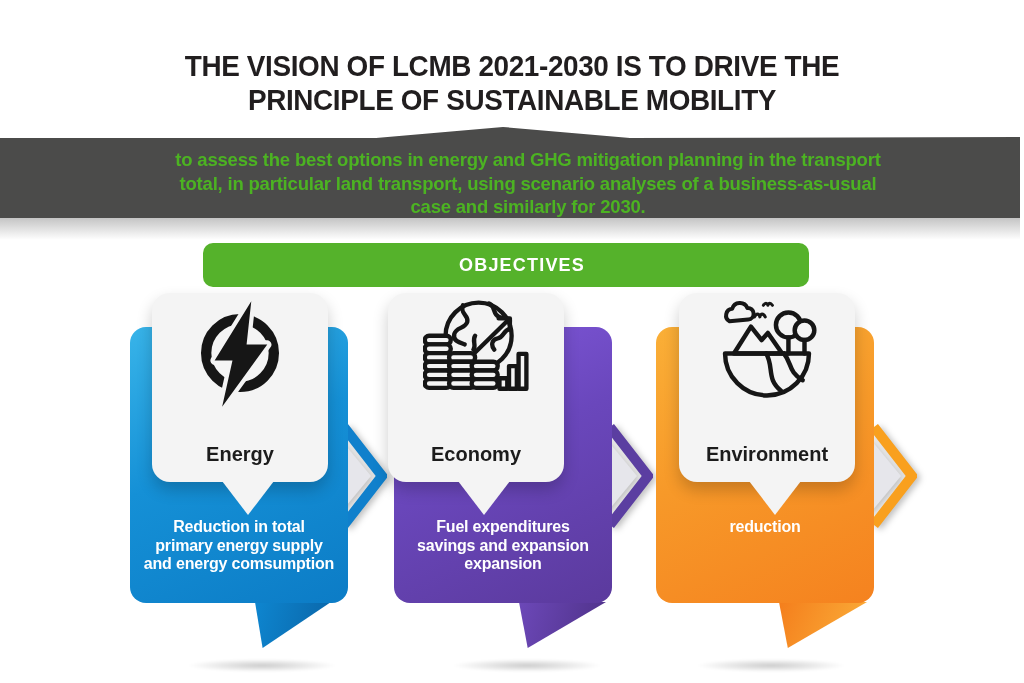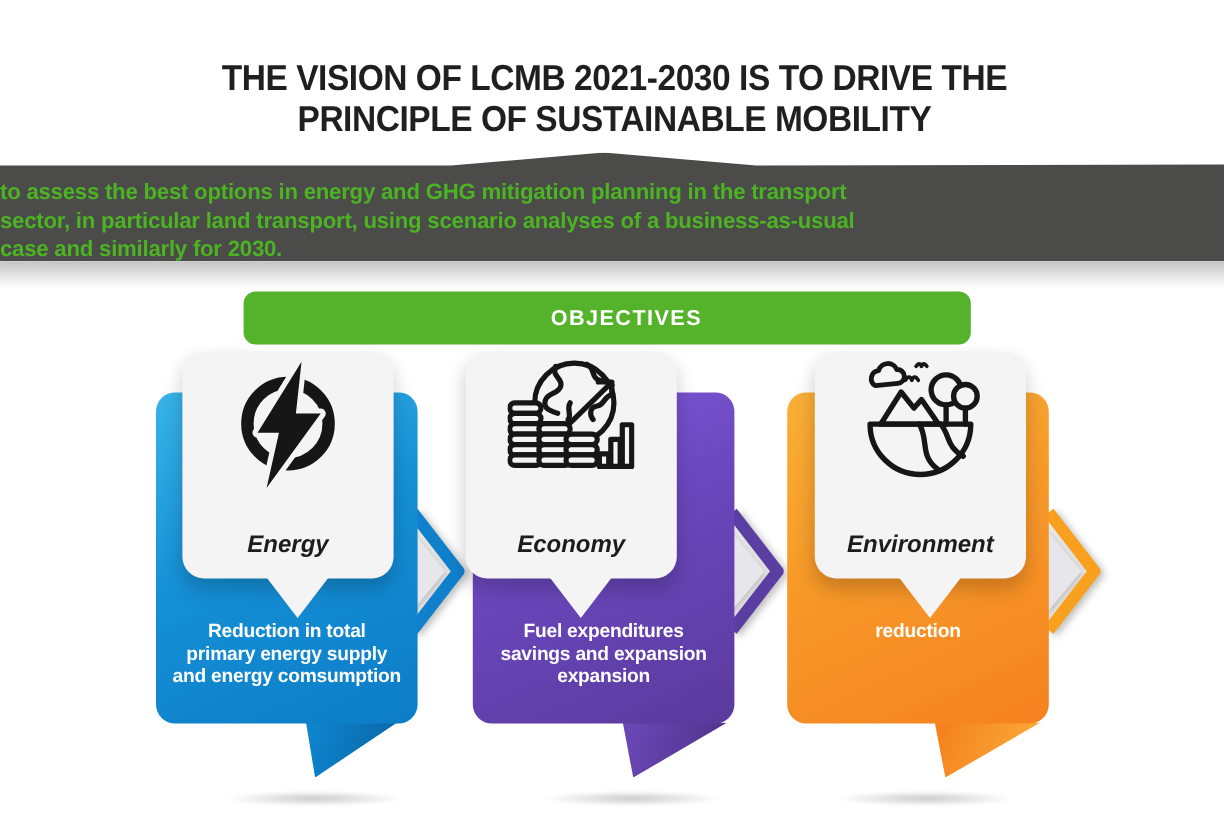--- a/index.html
+++ b/index.html
@@ -15,22 +15,23 @@
     transform:scaleX(0.93);
   }
   
   .banner {
     position:absolute; top:127px; left:0; width:1024px; height:91px;
     background:#4b4b4a;
     clip-path:polygon(0 11px,376px 11px,503px 0px,630px 11px,1024px 10px,1024px 91px,0 91px);
   }
   .banner-text {
     position:absolute; top:21px; left:0; width:100%;
-    color:#4cb322; font-size:18.5px; line-height:23.5px;
+    text-align:center; color:#4cb322; font-size:18.5px; line-height:23.5px;
     letter-spacing:-0.2px;
+    padding-left:32px;
   }
   .banner-shadow {
     position:absolute; top:218px; left:0; width:1024px; height:22px;
     background:linear-gradient(to bottom, rgba(125,125,125,0.45), rgba(255,255,255,0));
   }
   
   .pill {
     position:absolute; left:203px; top:243px; width:606px; height:44px;
     border-radius:10px; background:#55b22b; color:#ffffff;
     font-size:18px; letter-spacing:1.2px; text-align:center; line-height:44px;padding-left:32px;
@@ -53,21 +54,21 @@
   .chev-stripe { fill:none; stroke-width:10; }
   
   .fold { position:absolute; top:602px; height:46px; z-index:2;
           clip-path:polygon(0 0,100% 0,10% 100%); }
   .fold-energy      { left:255px; width:76px; background:linear-gradient(105deg,#0e86d0,#0a64a6); }
   .fold-economy     { left:519px; width:87px; background:linear-gradient(105deg,#6c48b8,#4e3187); }
   .fold-environment { left:779px; width:88px; background:linear-gradient(115deg,#f47e1c,#fbb13b); }
   
   .bubble {
     position:absolute; top:293px; width:176px; height:189px; background:#f4f4f4;
-    border-radius:18px; box-shadow:0 8px 16px rgba(0,0,0,0.20); z-index:4;font-style:italic;
+    border-radius:18px; box-shadow:0 8px 16px rgba(0,0,0,0.20); z-index:4;
   }
   .bubble::after {
     content:""; position:absolute; top:188px; left:50%; margin-left:-18px;
     width:52px; height:34px; background:#f4f4f4;
     clip-path:polygon(0 0,100% 0,50% 100%);
   }
   .bubble-energy { left:152px; } .bubble-economy { left:388px; } .bubble-environment { left:679px; }
   .bubble-title {
     position:absolute; bottom:16px; left:0; width:100%; text-align:center;
     font-size:20px; color:#1c1c1c;
@@ -86,21 +87,21 @@
 <div class="page">
 
   <div class="header-title">
     <div>THE VISION OF LCMB 2021-2030 IS TO DRIVE THE</div>
     <div>PRINCIPLE OF SUSTAINABLE MOBILITY</div>
   </div>
 
   <div class="banner">
     <div class="banner-text">
       <div>to assess the best options in energy and GHG mitigation planning in the transport</div>
-      <div>sector, in particular land transport, using scenario analyses of a business-as-usual</div>
+      <div>total, in particular land transport, using scenario analyses of a business-as-usual</div>
       <div>case and similarly for 2030.</div>
     </div>
   </div>
   <div class="banner-shadow"></div>
 
   <div class="pill">
     <span>OBJECTIVES</span>
   </div>
 
   <div class="floor-shadow" style="left:187px"></div>

